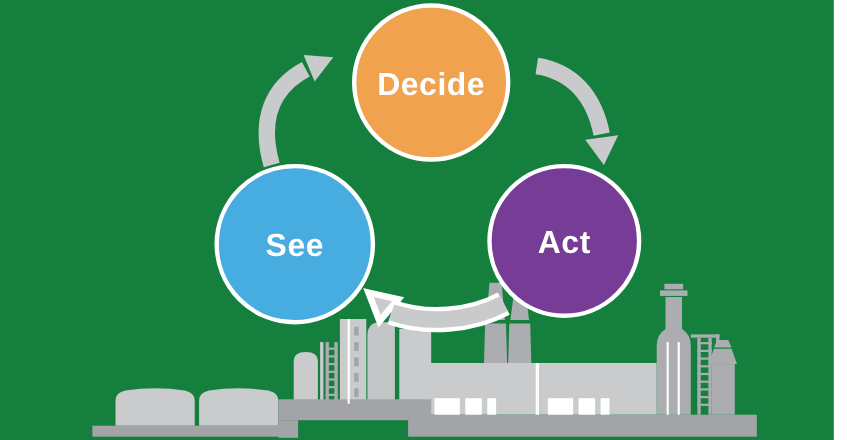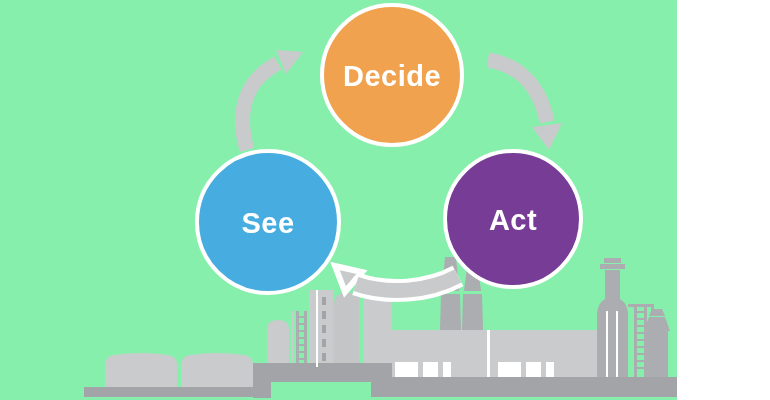--- a/index.html
+++ b/index.html
@@ -1,20 +1,20 @@
 <!DOCTYPE html>
 <html><head>
 <meta charset="utf-8">
 <style>
   html, body { margin: 0; padding: 0; background: #ffffff; }
   .stage {
     position: relative;
-    width: 677px;
+    width: 758px;
     height: 400px;
-    background: #86efac;
+    background: #15803d;
     overflow: hidden;
     font-family: "Liberation Sans", sans-serif;
   }
   svg { display: block; }
   .node-label {
     font-family: "Liberation Sans", sans-serif;
     font-weight: bold;
     font-size: 29px;
     letter-spacing: 0.5px;
   }

